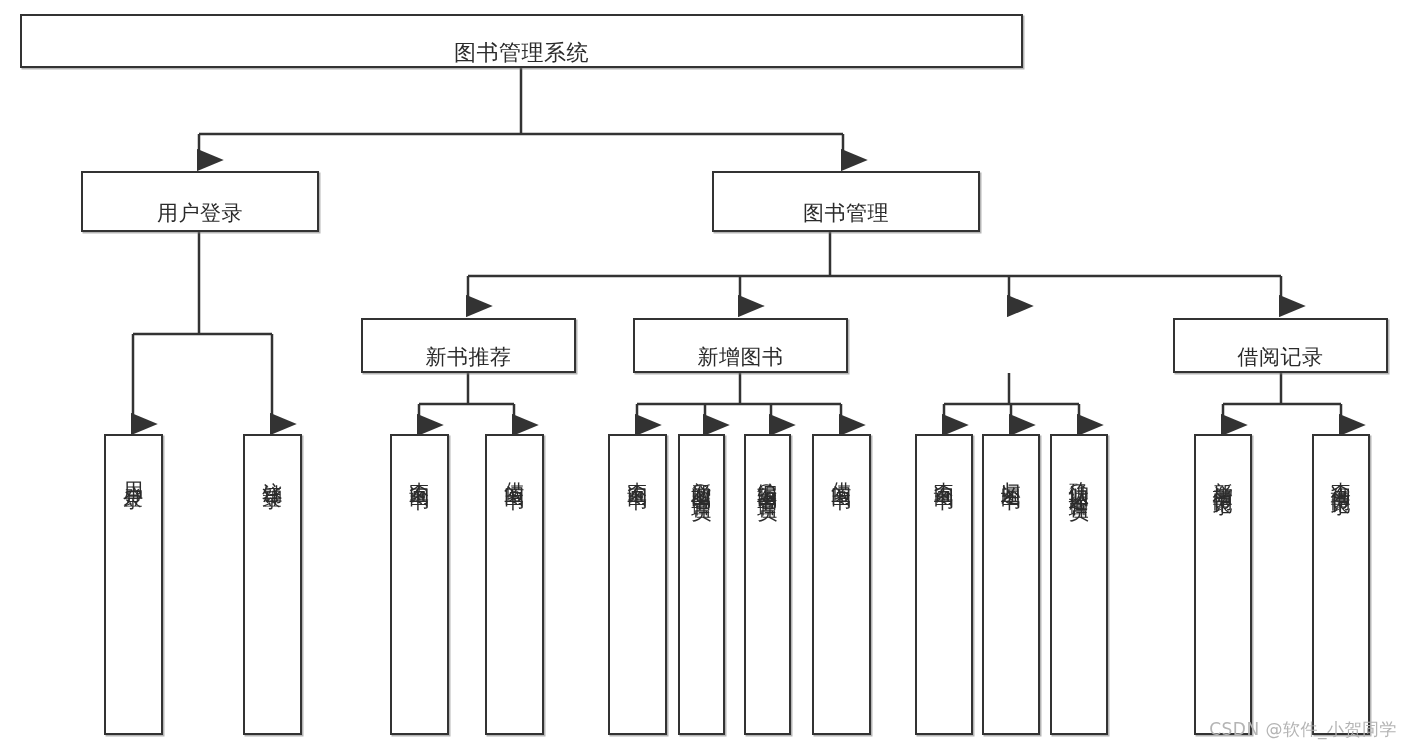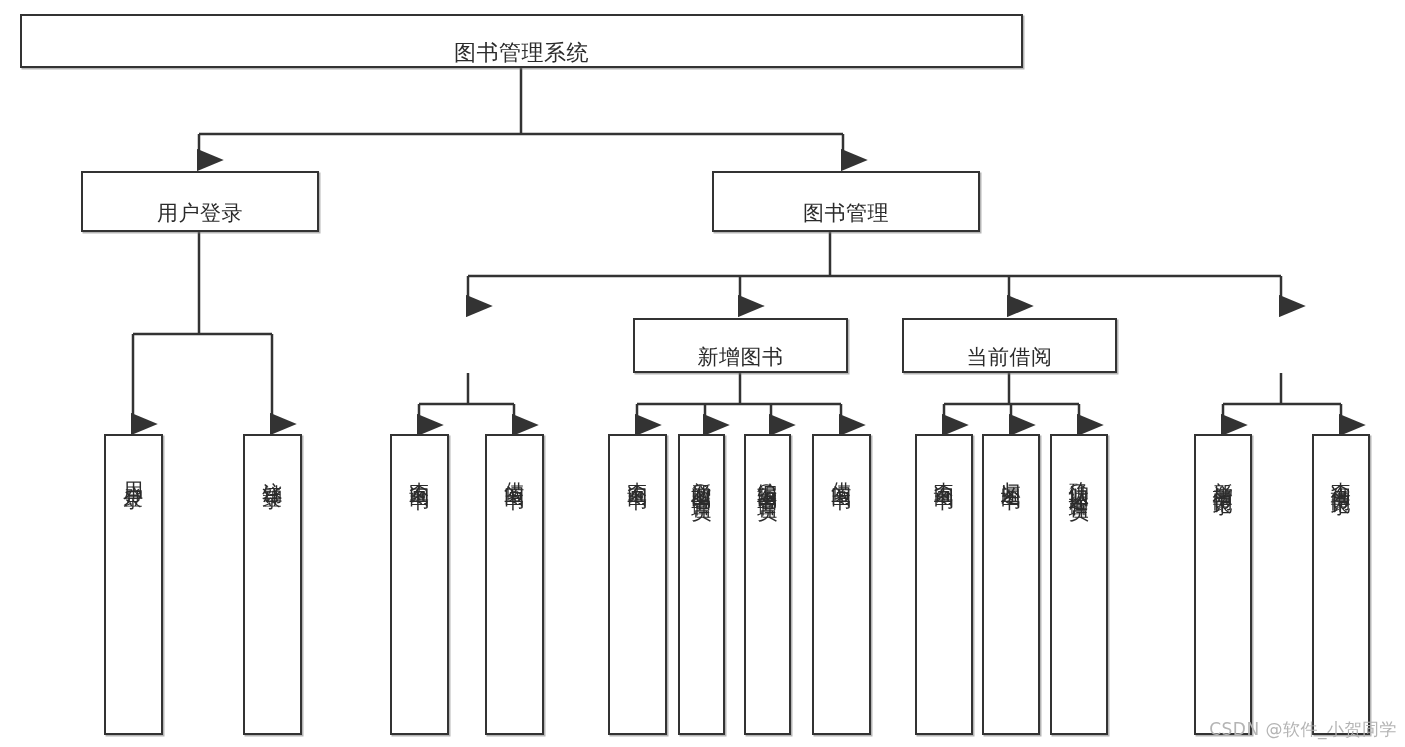--- a/index.html
+++ b/index.html
@@ -127,25 +127,28 @@
     <span class="label">图书管理系统</span>
   </div>
 
   <div class="node" style="left:81px; top:171px; width:238px; height:61px;">
     <span class="label">用户登录</span>
   </div>
   <div class="node" style="left:712px; top:171px; width:268px; height:61px;">
     <span class="label">图书管理</span>
   </div>
 
+  <div class="node" style="left:361px; top:318px; width:215px; height:55px;">
+    <span class="label">新书推荐</span>
+  </div>
   <div class="node" style="left:633px; top:318px; width:215px; height:55px;">
     <span class="label">新增图书</span>
   </div>
-  <div class="node" style="left:902px; top:318px; width:215px; height:55px;">
-    <span class="label">当前借阅</span>
+  <div class="node" style="left:1173px; top:318px; width:215px; height:55px;">
+    <span class="label">借阅记录</span>
   </div>
 
   <div class="node vertical" style="left:104px; top:434px; width:59px; height:301px;">
     <span class="label">用户登录</span>
   </div>
   <div class="node vertical" style="left:243px; top:434px; width:59px; height:301px;">
     <span class="label">注销登录</span>
   </div>
 
   <div class="node vertical" style="left:390px; top:434px; width:59px; height:301px;">

